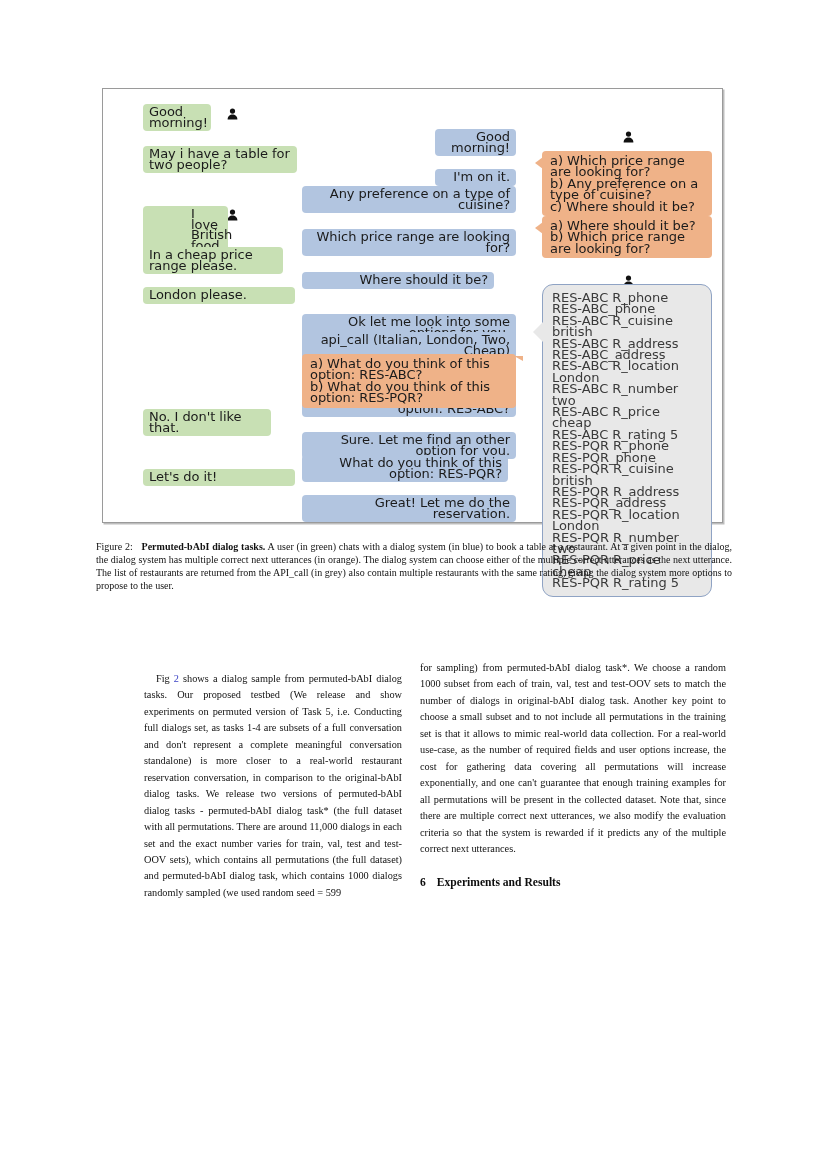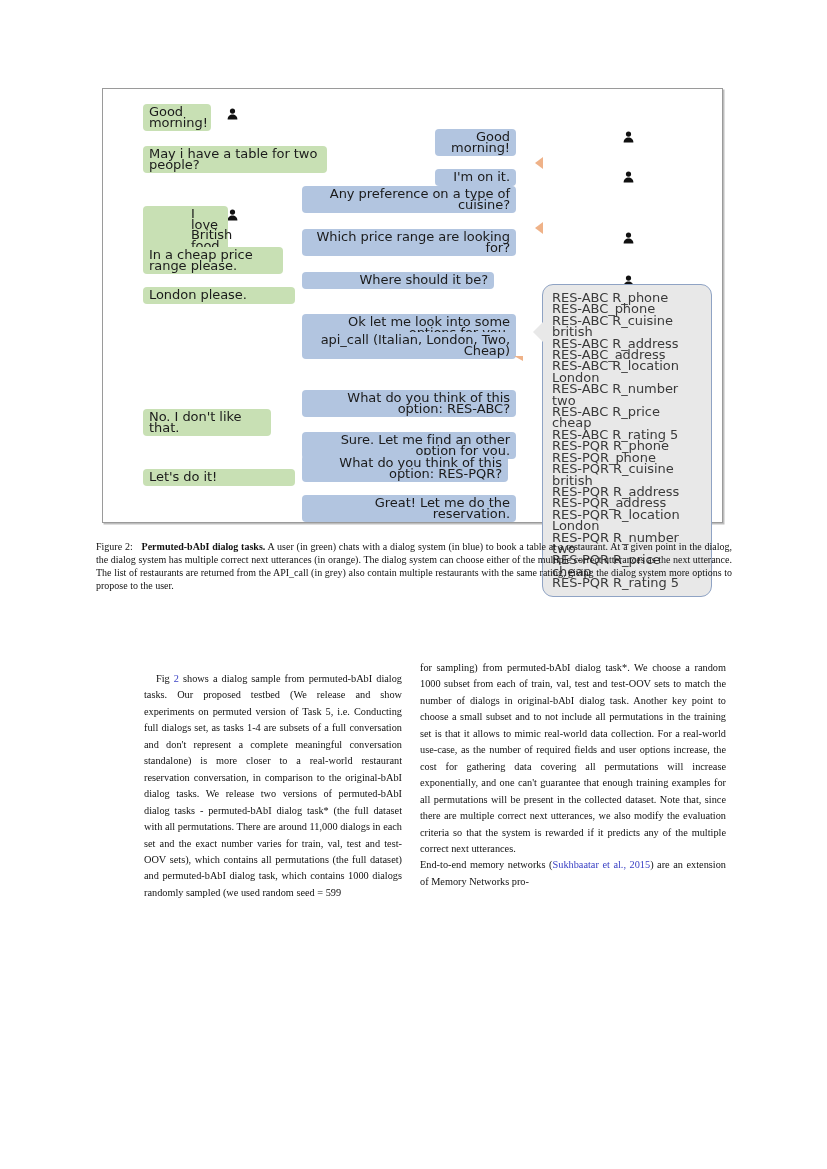--- a/index.html
+++ b/index.html
@@ -182,39 +182,46 @@
             <path d="M0.6 11.6 C0.6 7.9 3.0 6.4 5.5 6.4 C8.0 6.4 10.4 7.9 10.4 11.6 Z" fill="#111111"></path>
           </svg>
         </div>
         <div class="avatar" style="left: 520px; top: 408px;">
           <svg viewBox="0 0 11 12" xmlns="http://www.w3.org/2000/svg">
             <circle cx="5.5" cy="3.1" r="2.6" fill="#111111"></circle>
             <path d="M0.6 11.6 C0.6 7.9 3.0 6.4 5.5 6.4 C8.0 6.4 10.4 7.9 10.4 11.6 Z" fill="#111111"></path>
           </svg>
         </div>
         <div class="bubble green" style="left: 40px; top: 15px; width: 68px;">Good morning!</div>
-        <div class="bubble green" style="left: 40px; top: 57px; width: 184px;">May i have a table for two people?</div>
+        <div class="bubble green" style="left: 40px; top: 57px; width: 154px;">May i have a table for two people?</div>
         <div class="bubble green" style="left: 40px; top: 117px; width: 85px; padding-left: 48px;">I love British food.</div>
         <div class="bubble green" style="left: 40px; top: 158px; width: 140px;">In a cheap price range please.</div>
         <div class="bubble green" style="left: 40px; top: 198px; width: 152px;">London please.</div>
         <div class="bubble green" style="left: 40px; top: 320px; width: 128px;">No. I don't like that.</div>
         <div class="bubble green" style="left: 40px; top: 380px; width: 152px;">Let's do it!</div>
         <div class="bubble blue" style="left: 332px; top: 40px; width: 81px;">Good morning!</div>
         <div class="bubble blue" style="left: 332px; top: 80px; width: 81px;">I'm on it.</div>
         <div class="bubble blue" style="left: 199px; top: 97px; width: 214px;">Any preference on a type of cuisine?</div>
         <div class="bubble blue" style="left: 199px; top: 140px; width: 214px;">Which price range are looking for?</div>
         <div class="bubble blue" style="left: 199px; top: 183px; width: 192px;">Where should it be?</div>
         <div class="bubble blue" style="left: 199px; top: 225px; width: 214px;">Ok let me look into some options for you.</div>
         <div class="bubble blue" style="left: 199px; top: 243px; width: 214px;">api_call (Italian, London, Two, Cheap)</div>
         <div class="bubble blue" style="left: 199px; top: 301px; width: 214px;">What do you think of this option: RES-ABC?</div>
         <div class="bubble blue" style="left: 199px; top: 343px; width: 214px;">Sure. Let me find an other option for you.</div>
         <div class="bubble blue" style="left: 199px; top: 366px; width: 206px;">What do you think of this option: RES-PQR?</div>
         <div class="bubble blue" style="left: 199px; top: 406px; width: 214px;">Great! Let me do the reservation.</div>
+        <div class="bubble orange multi" style="left: 439px; top: 62px; width: 170px;">a) Which price range are looking for?
+b) Any preference on a type of cuisine?
+c) Where should it be?</div>
         <div class="tail-left" style="left: 432px; top: 68px; border-top: 6px solid transparent; border-bottom: 6px solid transparent; border-right: 8px solid rgb(239, 178, 136);"></div>
+        <div class="bubble orange multi" style="left: 439px; top: 127px; width: 170px;">a) Where should it be?
+b) Which price range are looking for?</div>
         <div class="tail-left" style="left: 432px; top: 133px; border-top: 6px solid transparent; border-bottom: 6px solid transparent; border-right: 8px solid rgb(239, 178, 136);"></div>
+        <div class="bubble orange multi" style="left: 199px; top: 265px; width: 214px;">a) What do you think of this option: RES-ABC?
+b) What do you think of this option: RES-PQR?</div>
         <div class="tail-left" style="left: 411px; top: 267px; border-top: 5px solid rgb(239, 178, 136); border-bottom: 5px solid transparent; border-left: 9px solid transparent;"></div>
         <div class="bubble grey" style="left: 439px; top: 195px; width: 170px;">RES-ABC R_phone RES-ABC_phone
 RES-ABC R_cuisine british
 RES-ABC R_address RES-ABC_address
 RES-ABC R_location London
 RES-ABC R_number two
 RES-ABC R_price cheap
 RES-ABC R_rating 5
 RES-PQR R_phone RES-PQR_phone
 RES-PQR R_cuisine british
@@ -231,16 +238,16 @@
     <span>Figure 2:</span>
     <b style="margin-left:6px;">Permuted-bAbI dialog tasks.</b><span> A user (in green) chats with a dialog system (in blue) to book a table at a restaurant. At a given point in the dialog, the dialog system has multiple correct next utterances (in orange). The dialog system can choose either of the multiple correct utterances as the next utterance. The list of restaurants are returned from the API_call (in grey) also contain multiple restaurants with the same rating, giving the dialog system more options to propose to the user.</span>
   </div>
 
   <div class="col col-left">
     <p class="indent gap"><span>Fig </span><a class="link" href="#" style="text-decoration:none;">2</a><span> shows a dialog sample from permuted-bAbI dialog tasks. Our proposed testbed (We release and show experiments on permuted version of Task 5, i.e. Conducting full dialogs set, as tasks 1-4 are subsets of a full conversation and don't represent a complete meaningful conversation standalone) is more closer to a real-world restaurant reservation conversation, in comparison to the original-bAbI dialog tasks. We release two versions of permuted-bAbI dialog tasks - permuted-bAbI dialog task* (the full dataset with all permutations. There are around 11,000 dialogs in each set and the exact number varies for train, val, test and test-OOV sets), which contains all permutations (the full dataset) and permuted-bAbI dialog task, which contains 1000 dialogs randomly sampled (we used random seed = 599</span></p>
   </div>
 
   <div class="col col-right">
     <p>for sampling) from permuted-bAbI dialog task*. We choose a random 1000 subset from each of train, val, test and test-OOV sets to match the number of dialogs in original-bAbI dialog task. Another key point to choose a small subset and to not include all permutations in the training set is that it allows to mimic real-world data collection. For a real-world use-case, as the number of required fields and user options increase, the cost for gathering data covering all permutations will increase exponentially, and one can't guarantee that enough training examples for all permutations will be present in the collected dataset. Note that, since there are multiple correct next utterances, we also modify the evaluation criteria so that the system is rewarded if it predicts any of the multiple correct next utterances.</p>
-    <p><span>End-to-end memory networks (</span><a class="link" href="#" style="text-decoration:none;">Sukhbaatar et al., 2015</a><span>) are an extension of Memory Networks pro-</span></p>
+    <h2 class="section"><span class="num">6</span><span>Experiments and Results</span></h2>
   </div>
 
 </div>
 
 </body></html>

